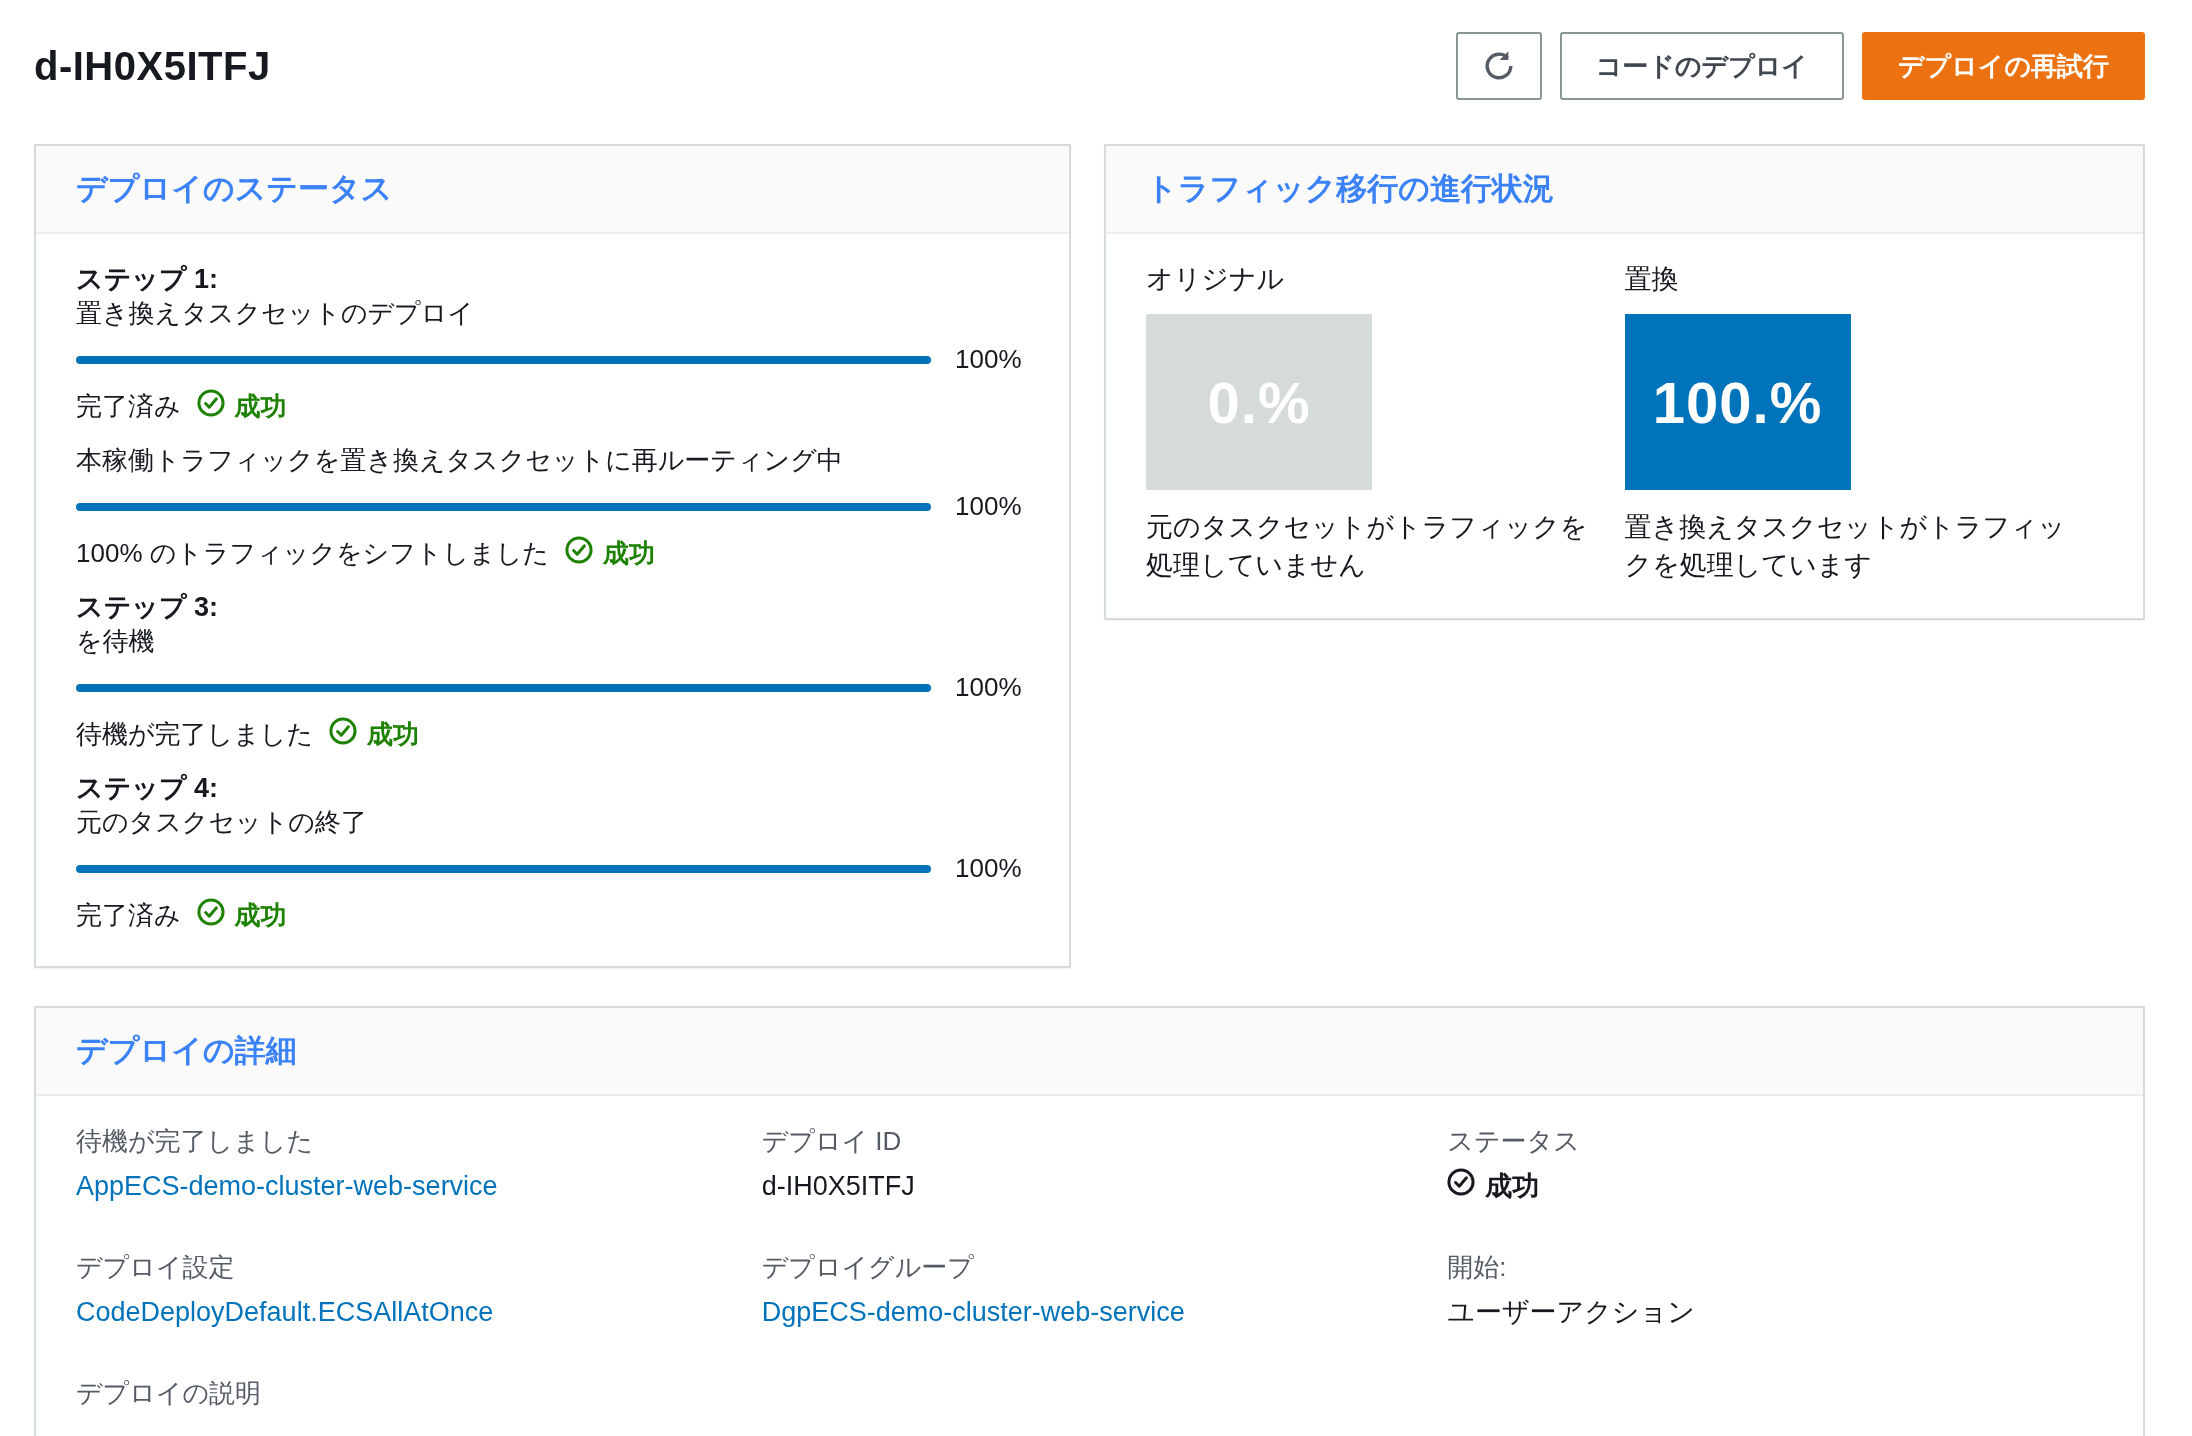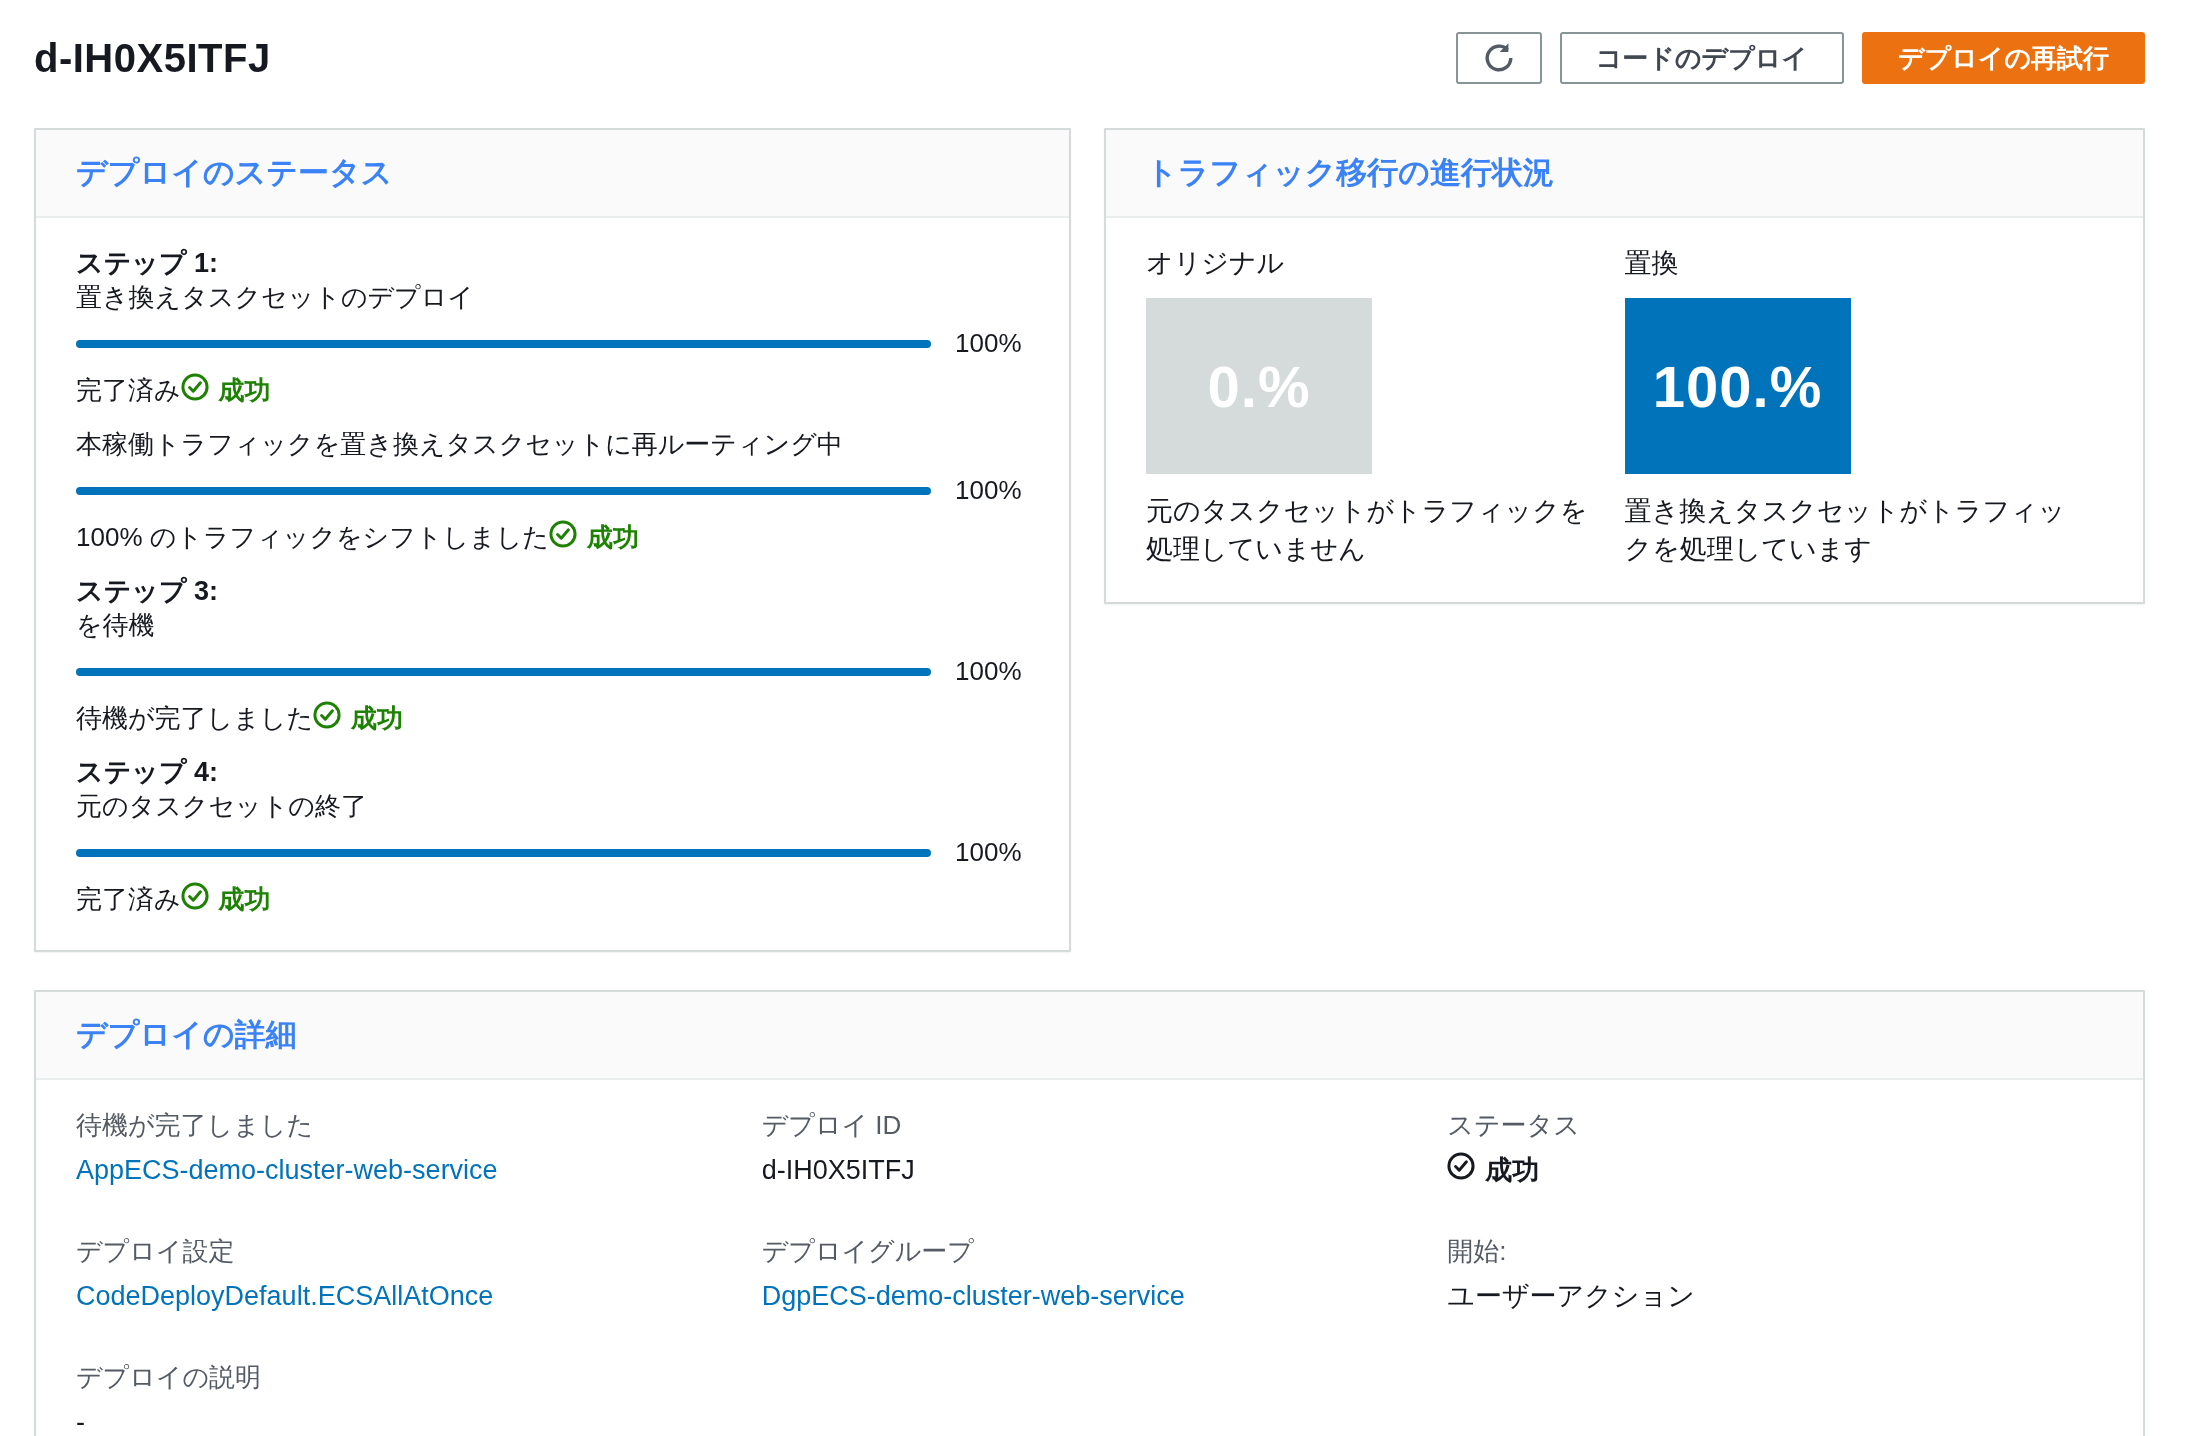--- a/index.html
+++ b/index.html
@@ -20,21 +20,21 @@
     align-items: center;
     padding: 6px 0 0 0;
   }
   .page-title {
     font-size: 40px;
     font-weight: 700;
     letter-spacing: 0.5px;
   }
   .actions { display: flex; align-items: center; gap: 18px; }
   .btn {
-    height: 52px;
+    height: 68px;
     border: 2px solid #879596;
     background: #ffffff;
     color: #414750;
     font-family: inherit;
     font-weight: 700;
     font-size: 26px;
     padding: 0 34px;
     border-radius: 3px;
     cursor: pointer;
     display: inline-flex;
@@ -70,21 +70,21 @@
   .card-body { padding: 28px 40px 34px 40px; }
 
   
   .step + .step { margin-top: 20px; }
   .step-name { font-size: 27px; font-weight: 700; line-height: 34px; }
   .step-desc { font-size: 26px; line-height: 34px; color: #16191f; }
   .progress-row { display: flex; align-items: center; gap: 24px; margin-top: 14px; }
   .progress-track { flex: 1; height: 8px; background: #eaeded; border-radius: 4px; overflow: hidden; }
   .progress-fill { height: 100%; background: var(--progress-blue, #0073bb); }
   .progress-label { font-size: 26px; color: #16191f; flex: none; min-width: 74px; }
-  .step-status { display: flex; align-items: center; margin-top: 14px; font-size: 26px; line-height: 34px; }
+  .step-status { display: flex; align-items: center; gap: 16px; margin-top: 14px; font-size: 26px; line-height: 34px; }
   .success-badge {
     display: inline-flex;
     align-items: flex-start;
     gap: 10px;
     color: var(--success-green, #1d8102);
     font-size: 26px;
     font-weight: bold;
   }
   .check-icon { width: 28px; height: 28px; flex: none; }
 

